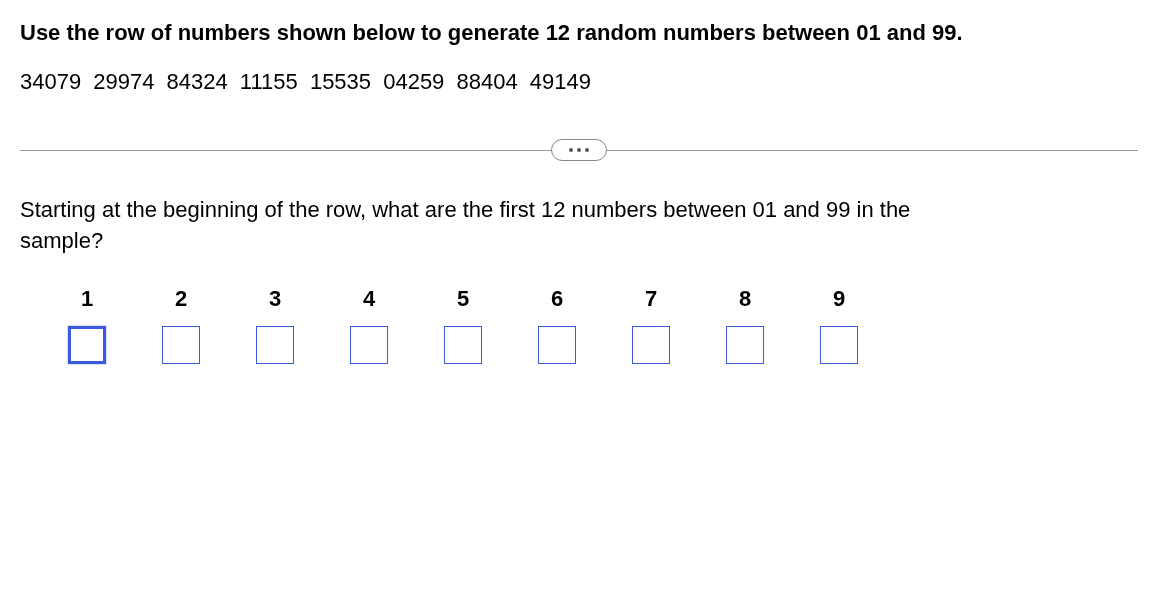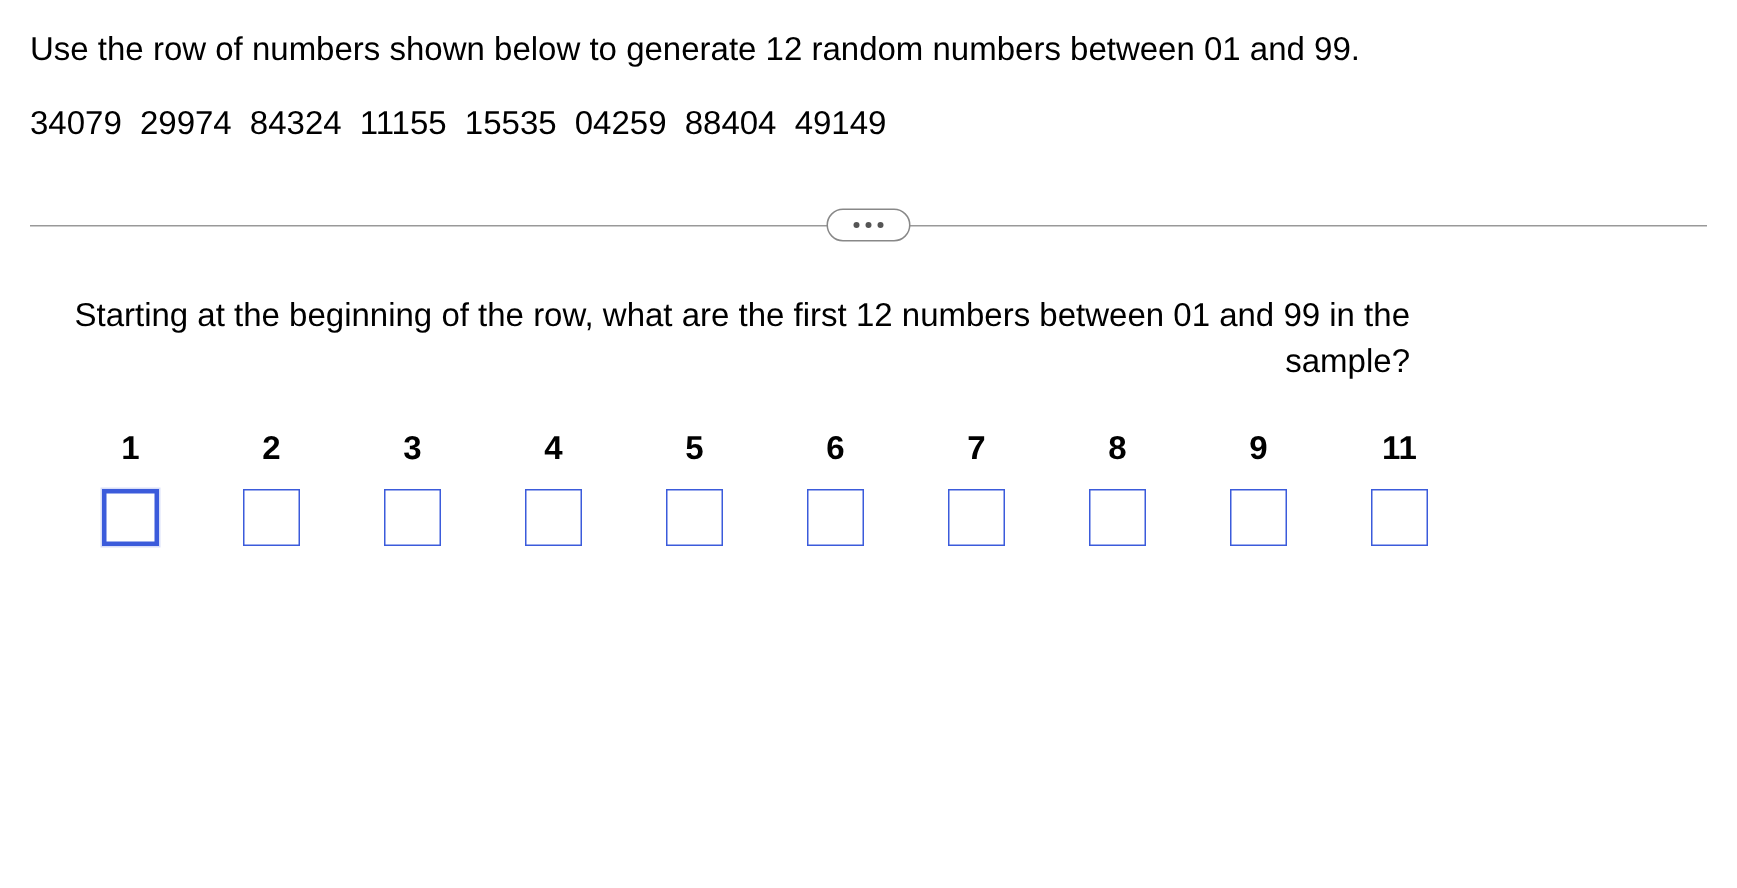--- a/index.html
+++ b/index.html
@@ -13,20 +13,21 @@
       color: #000;
       background: #fff;
       width: 1158px;
       height: 592px;
       padding: 18px 20px;
       position: relative;
     }
     .instruction {
       margin-bottom: 20px;
       line-height: 1.4;
+      font-weight: bold;
     }
     .number-row {
       margin-bottom: 40px;
       word-spacing: 6px;
     }
     .divider-wrap {
       position: relative;
       height: 30px;
       margin-bottom: 30px;
     }
@@ -57,21 +58,20 @@
     .divider-pill .dot {
       width: 4px;
       height: 4px;
       background: #555;
       border-radius: 50%;
     }
     .question {
       margin-bottom: 30px;
       line-height: 1.4;
       max-width: 920px;
-      text-align: right;
     }
     .answer-grid {
       display: flex;
       gap: 0;
       padding-left: 20px;
     }
     .answer-col {
       display: flex;
       flex-direction: column;
       align-items: center;
@@ -144,17 +144,13 @@
       <input type="text" class="answer-input" style="">
     </div>
     <div class="answer-col">
       <div class="col-label">8</div>
       <input type="text" class="answer-input" style="">
     </div>
     <div class="answer-col">
       <div class="col-label">9</div>
       <input type="text" class="answer-input" style="">
     </div>
-    <div class="answer-col">
-      <div class="col-label">11</div>
-      <input type="text" class="answer-input" style="">
-    </div>
   </div>
 
 </body></html>

